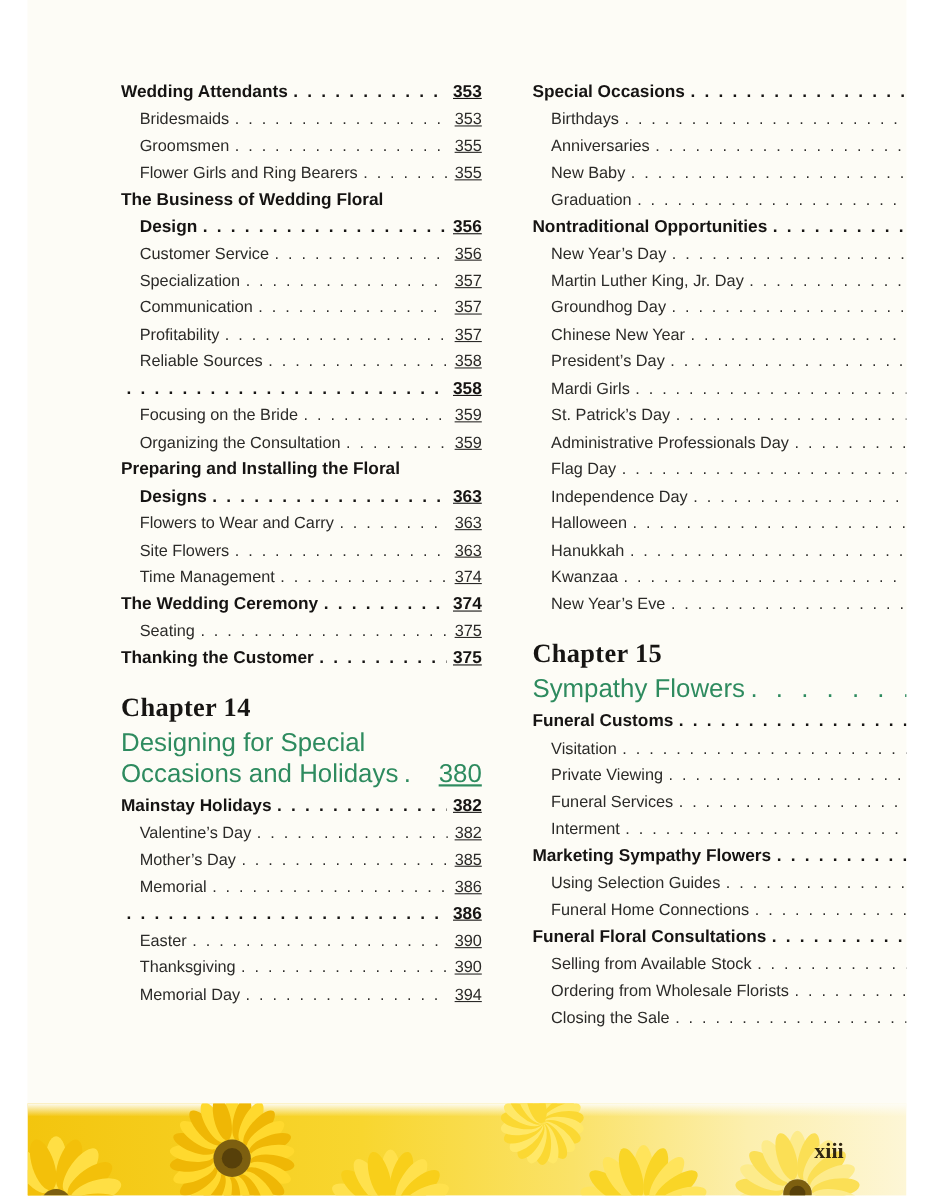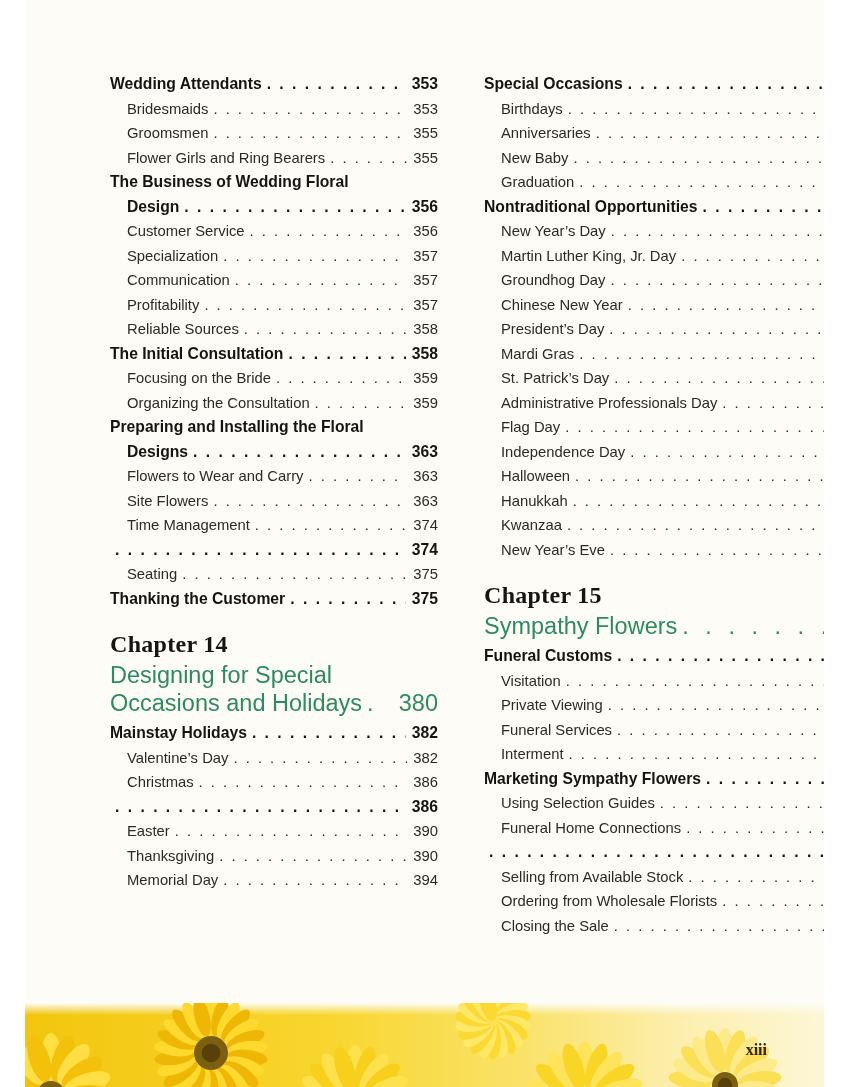--- a/index.html
+++ b/index.html
@@ -18,21 +18,21 @@
 
   .toc-line{ display:flex; align-items:baseline; line-height:24.5px; font-size:14.8px; color:#2b2a28;}
   .sec-head .toc-line{ font-weight:700; font-size:15.7px; color:var(--head-ink); }
   .cont,.entry{ padding-left:17px;align-items:center; }
   .lab{ white-space:nowrap; }
   .leader{ flex:1 1 auto; overflow:hidden; white-space:nowrap; min-width:12px; }
   .leader::after{
     content:". . . . . . . . . . . . . . . . . . . . . . . . . . . . . . . . . . . . . . . .";
     letter-spacing:2px; padding-left:5px;
   }
-  .pagenum{ margin-left:6px; white-space:nowrap; }
+  .pagenum{ margin-left:6px; white-space:nowrap;text-decoration:underline; }
 
   .chapter{ margin:16px 0 4px; }
   .chapter-label{
     font-family:"Liberation Serif", serif; font-weight:700;
     font-size:24px; line-height:34px; color:#171513; letter-spacing:0.3px;
   }
   .chapter-title .toc-line{
     font-size:23.5px; line-height:28px; font-weight:400; color:var(--green);
   }
   .chapter-title .leader::after{ letter-spacing:5px; }
@@ -41,21 +41,21 @@
   .flower-band{
     position:absolute; left:0; right:0; bottom:0; height:84px; overflow:hidden;
     background:
       linear-gradient(180deg, #fdfcf6 0px, rgba(253,252,246,0) 12px),
       linear-gradient(90deg, #f3c50e 0%, #f8d62f 38%, #fae268 62%, #fcefae 82%, #fdf6d6 100%);
   }
   .flower-band svg{ position:absolute; left:0; top:0; }
   .folio{
     position:absolute; right:57px; bottom:28px;
     font-family:"Liberation Serif", serif; font-weight:700;
-    font-size:16px; color:#2f2511;
+    font-size:20px; color:#2f2511;
   }
 </style>
 </head>
 <body>
 
 <div class="page">
 
   <div class="toc">
     <div class="col left">
         <div class="sec">
@@ -115,21 +115,20 @@
           </div>
           <div class="toc-line entry">
             <span class="lab">Reliable Sources</span>
             <span class="leader"></span>
             <span class="pagenum">358</span>
           </div>
         </div>
         <div class="sec">
           <div class="sec-head">
             <div class="toc-line">
-              <span class="lab">The Initial Consultation</span>
               <span class="leader"></span>
               <span class="pagenum">358</span>
             </div>
           </div>
           <div class="toc-line entry">
             <span class="lab">Focusing on the Bride</span>
             <span class="leader"></span>
             <span class="pagenum">359</span>
           </div>
           <div class="toc-line entry">
@@ -161,20 +160,21 @@
           </div>
           <div class="toc-line entry">
             <span class="lab">Time Management</span>
             <span class="leader"></span>
             <span class="pagenum">374</span>
           </div>
         </div>
         <div class="sec">
           <div class="sec-head">
             <div class="toc-line">
+              <span class="lab">The Wedding Ceremony</span>
               <span class="leader"></span>
               <span class="pagenum">374</span>
             </div>
           </div>
           <div class="toc-line entry">
             <span class="lab">Seating</span>
             <span class="leader"></span>
             <span class="pagenum">375</span>
           </div>
         </div>
@@ -207,21 +207,26 @@
               <span class="leader"></span>
               <span class="pagenum">382</span>
             </div>
           </div>
           <div class="toc-line entry">
             <span class="lab">Valentine’s Day</span>
             <span class="leader"></span>
             <span class="pagenum">382</span>
           </div>
           <div class="toc-line entry">
-            <span class="lab">Christmas</span>
+            <span class="lab">Mother’s Day</span>
+            <span class="leader"></span>
+            <span class="pagenum">385</span>
+          </div>
+          <div class="toc-line entry">
+            <span class="lab">Memorial</span>
             <span class="leader"></span>
             <span class="pagenum">386</span>
           </div>
         </div>
         <div class="sec">
           <div class="sec-head">
             <div class="toc-line">
               <span class="leader"></span>
               <span class="pagenum">386</span>
             </div>
@@ -289,21 +294,21 @@
           </div>
           <div class="toc-line entry">
             <span class="lab">Chinese New Year</span>
             <span class="leader"></span>
           </div>
           <div class="toc-line entry">
             <span class="lab">President’s Day</span>
             <span class="leader"></span>
           </div>
           <div class="toc-line entry">
-            <span class="lab">Mardi Gras</span>
+            <span class="lab">Mardi Girls</span>
             <span class="leader"></span>
           </div>
           <div class="toc-line entry">
             <span class="lab">St. Patrick’s Day</span>
             <span class="leader"></span>
           </div>
           <div class="toc-line entry">
             <span class="lab">Administrative Professionals Day</span>
             <span class="leader"></span>
           </div>
@@ -377,20 +382,21 @@
             <span class="leader"></span>
           </div>
           <div class="toc-line entry">
             <span class="lab">Funeral Home Connections</span>
             <span class="leader"></span>
           </div>
         </div>
         <div class="sec">
           <div class="sec-head">
             <div class="toc-line">
+              <span class="lab">Funeral Floral Consultations</span>
               <span class="leader"></span>
             </div>
           </div>
           <div class="toc-line entry">
             <span class="lab">Selling from Available Stock</span>
             <span class="leader"></span>
           </div>
           <div class="toc-line entry">
             <span class="lab">Ordering from Wholesale Florists</span>
             <span class="leader"></span>

